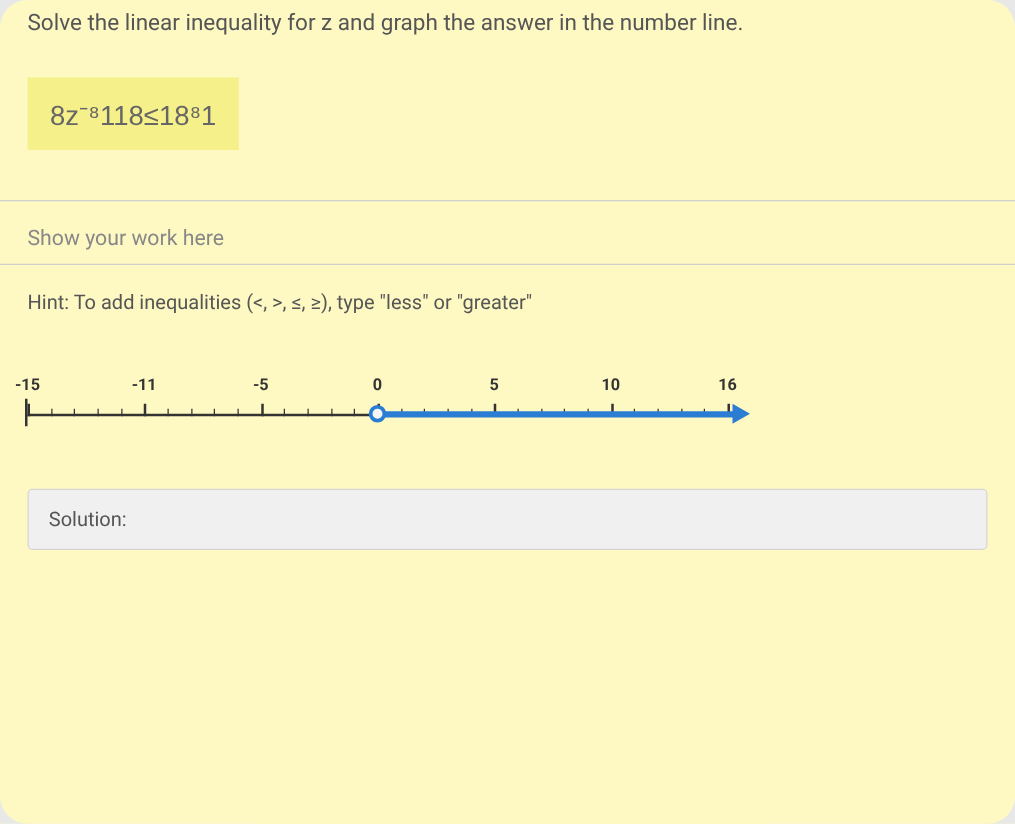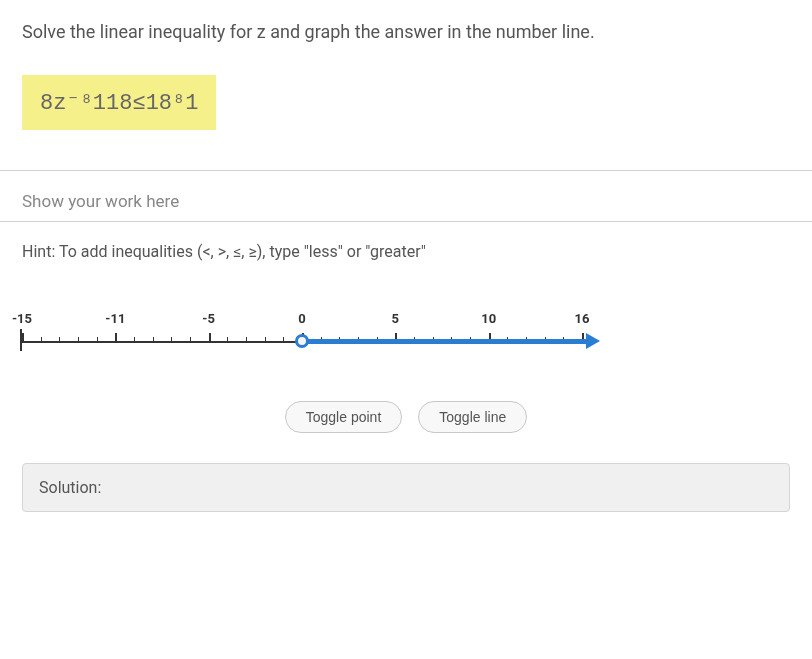--- a/index.html
+++ b/index.html
@@ -5,40 +5,41 @@
     * { box-sizing: border-box; margin: 0; padding: 0; }
     body {
       font-family: -apple-system, BlinkMacSystemFont, 'Segoe UI', Roboto, sans-serif;
       background: #e8e8e8;
       width: 812px;
       height: 659px;
       overflow: hidden;
       color: #4a4a4a;
     }
     .container {
-      background: #ffffff;
+      background: #fef9c3;
       width: 100%;
       height: 100%;
-      padding: 18px 22px;
+      padding: 5px 22px;
       position: relative;
+      border-radius: 22px;
     }
     .question-text {
       font-size: 18px;
       line-height: 1.6;
       color: #555;
       margin-bottom: 28px;
     }
     .inequality-box {
       display: inline-block;
       background: #f5f08a;
       padding: 14px 18px;
       margin-bottom: 40px;
       font-size: 22px;
       color: #666;
-      font-family: Liberation Mono, monospace;
+      font-family: Liberation Sans, sans-serif;
     }
     .divider {
       border-top: 1px solid #d0d0d0;
       margin: 0 -22px;
     }
     .work-section {
       padding: 20px 0 10px 0;
       font-size: 17px;
       color: #888;
     }
@@ -235,21 +236,17 @@
           <div class="nl-tick" style="left: 93.3333%;"></div>
           <div class="nl-tick" style="left: 96.6667%;"></div>
           <div class="nl-tick major" style="left: 100%;"></div>
         </div>
       <div class="nl-blue"></div>
       <div class="nl-arrow"></div>
       <div class="nl-point"></div>
     </div>
   </div>
 
-  <div class="toggle-buttons">
-    <button class="toggle-btn">Toggle point</button>
-    <button class="toggle-btn">Toggle line</button>
-  </div>
 
   <div class="solution-row">
     <span>Solution:</span>
   </div>
 </div>
 
 </body></html>

